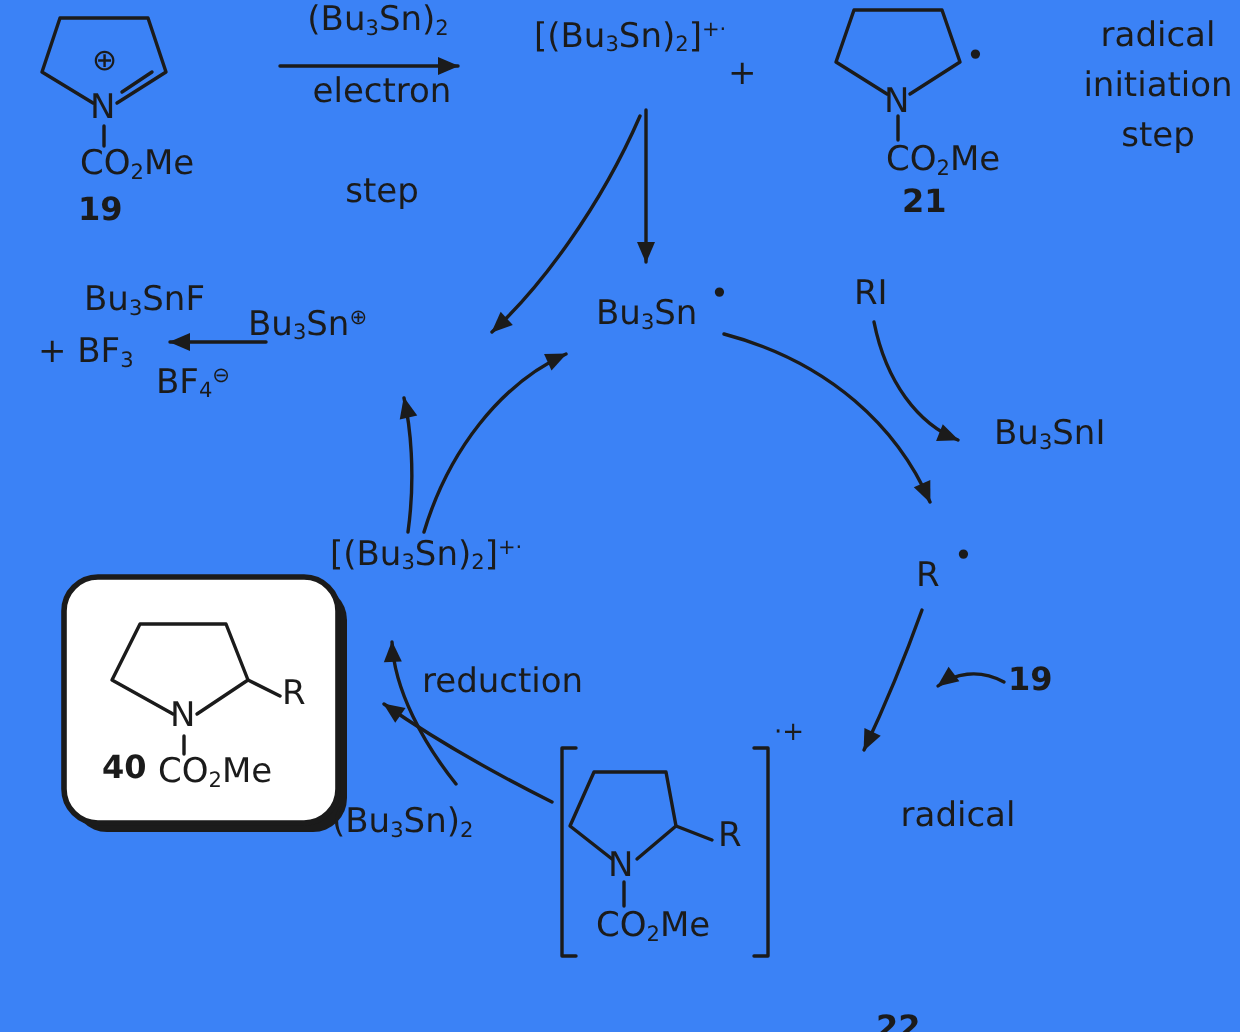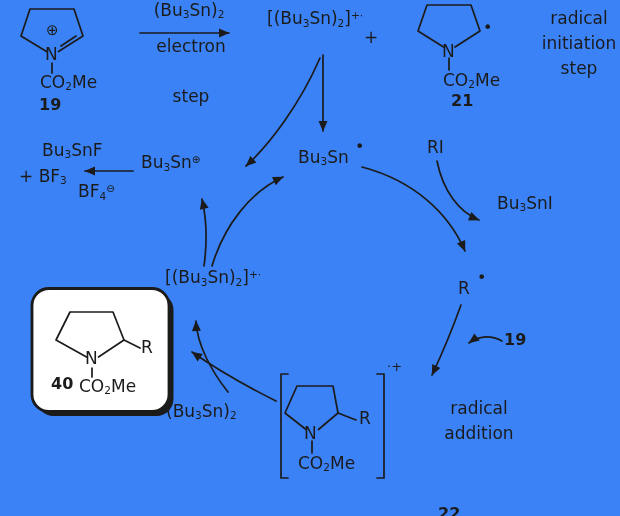--- a/index.html
+++ b/index.html
@@ -91,42 +91,42 @@
   <div class="t" style="left:443px;top:71px;">CO<sub>2</sub>Me</div>
   <div class="t b" style="left:451px;top:92px;">21</div>
 
   <div class="t c" style="left:534px;top:9px;width:90px;">radical</div>
   <div class="t c" style="left:534px;top:34px;width:90px;">initiation</div>
   <div class="t c" style="left:534px;top:59px;width:90px;">step</div>
 
   <div class="t" style="left:2px;top:141px;margin-left:40px;">Bu<sub>3</sub>SnF</div>
   <div class="t" style="left:19px;top:167px;">+ BF<sub>3</sub></div>
   <div class="t" style="left:78px;top:182px;">BF<sub>4</sub><sup>⊖</sup></div>
-  <div class="t" style="left:141px;top:153px;text-align:center;">Bu<sub>3</sub>Sn<sup>⊕</sup></div>
+  <div class="t" style="left:124px;top:153px;text-align:center;">Bu<sub>3</sub>Sn<sup>⊕</sup></div>
 
   <div class="t" style="left:298px;top:148px;text-align:center;">Bu<sub>3</sub>Sn</div>
   <div class="t dot" style="left:355px;top:138px;">•</div>
 
   <div class="t" style="left:427px;top:138px;">RI</div>
-  <div class="t" style="left:497px;top:194px;">Bu<sub>3</sub>SnI</div>
+  <div class="t" style="left:497px;top:208px;">Bu<sub>3</sub>SnI</div>
 
   <div class="t" style="left:458px;top:279px;">R</div>
   <div class="t dot" style="left:477px;top:269px;">•</div>
   <div class="t b" style="left:504px;top:331px;">19</div>
 
   <div class="t c" style="left:433px;top:399px;width:92px;">radical</div>
-  <div class="t c" style="left:433px;top:424px;width:92px;">addition</div>
 
   <div class="t" style="left:304px;top:424px;">N</div>
   <div class="t" style="left:359px;top:409px;">R</div>
   <div class="t" style="left:298px;top:454px;">CO<sub>2</sub>Me</div>
   <div class="t chg" style="left:387px;top:360px;">·+</div>
   <div class="t b" style="left:391px;top:505px;margin-left:47px;">22</div>
 
   <div class="t" style="left:165px;top:268px;">[(Bu<sub>3</sub>Sn)<sub>2</sub>]<sup>+·</sup></div>
+  <div class="t" style="left:211px;top:332px;">reduction</div>
   <div class="t" style="left:166px;top:402px;">(Bu<sub>3</sub>Sn)<sub>2</sub></div>
 
   <div class="t" style="left:85px;top:349px;">N</div>
   <div class="t" style="left:141px;top:338px;">R</div>
   <div class="t" style="left:79px;top:377px;">CO<sub>2</sub>Me</div>
   <div class="t b" style="left:51px;top:375px;">40</div>
 
 </div>
 
 </body></html>

